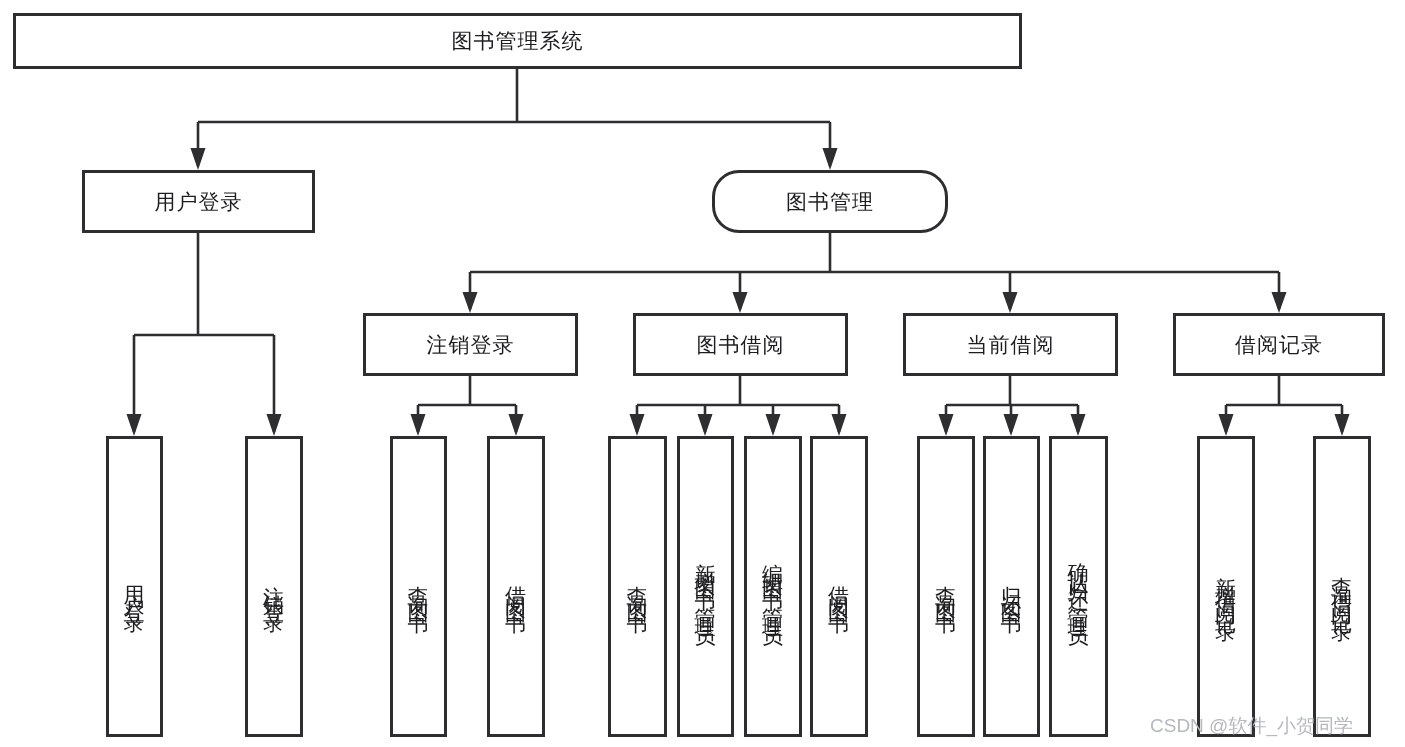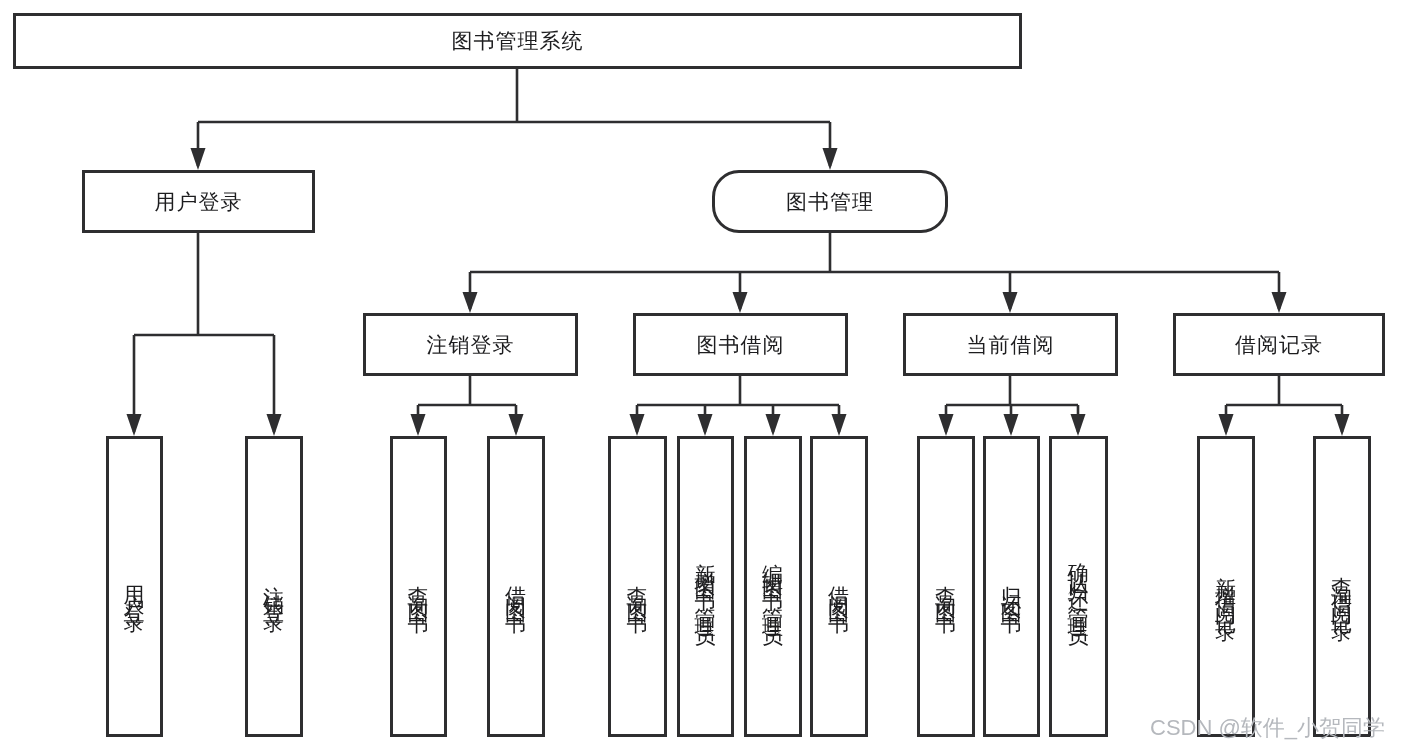--- a/index.html
+++ b/index.html
@@ -34,21 +34,21 @@
     text-orientation: mixed;
     font-size: 21px;
     letter-spacing: 9px;
     line-height: 1;
     white-space: nowrap;
   }
   .watermark {
     position: absolute;
     left: 1150px;
     top: 713px;
-    font-size: 22px;
+    font-size: 19px;
     color: #b5b8bd;
     white-space: nowrap;
     z-index: 5;
   }
 </style>
 </head>
 <body>
 
 <div class="canvas">
 

